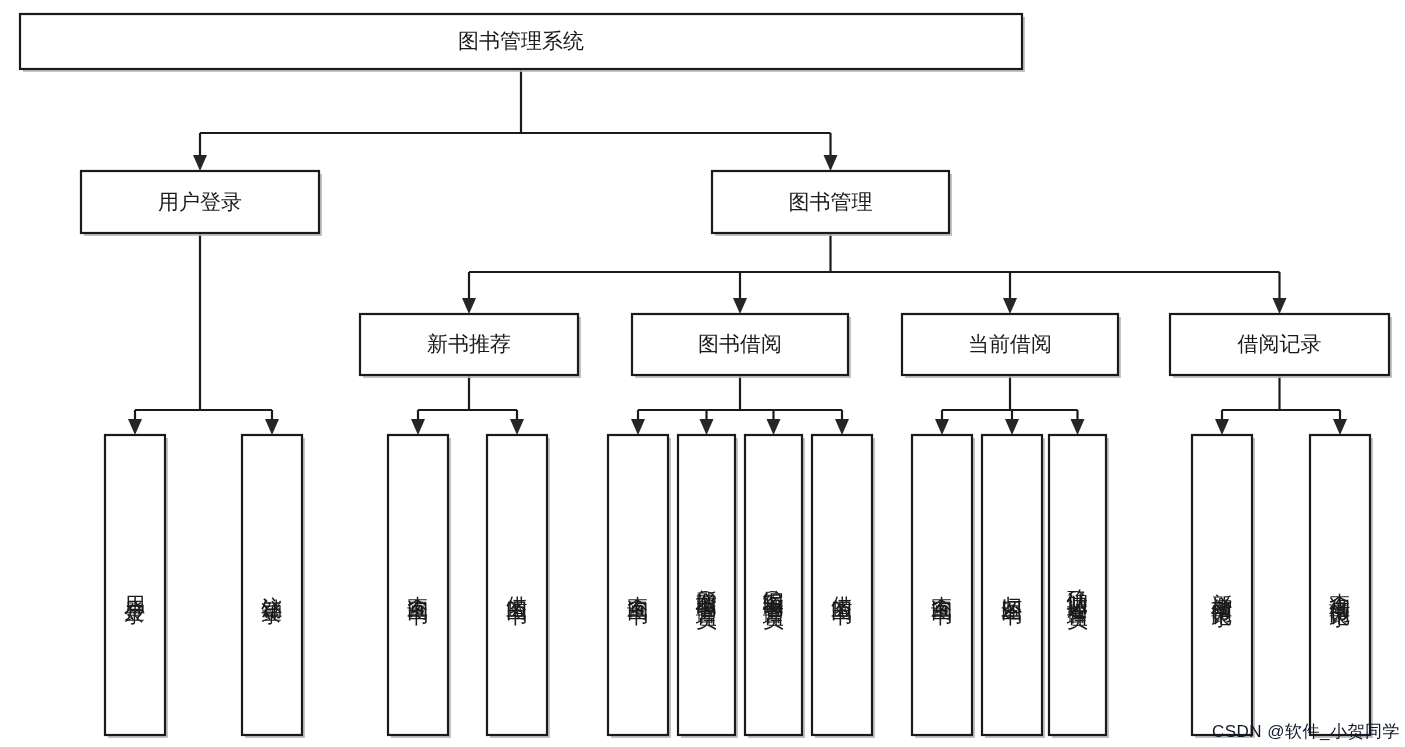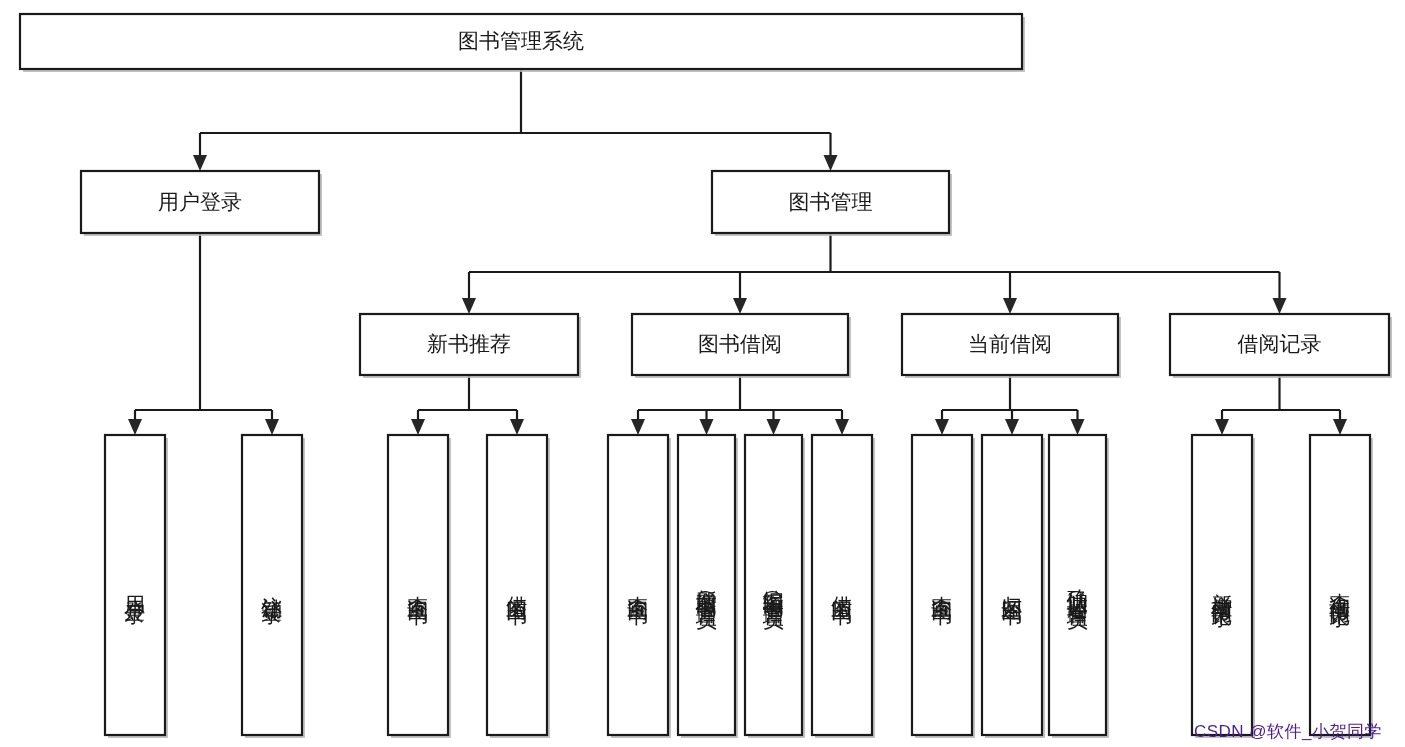--- a/index.html
+++ b/index.html
@@ -68,25 +68,25 @@
     letter-spacing: 3px;
     display: flex;
     align-items: center;
     justify-content: center;
     white-space: nowrap;
     pointer-events: none;
     user-select: none;
   }
   .watermark {
     position: absolute;
-    right: 23px;
+    right: 5px;
     bottom: 4px;
     font-family: "Liberation Sans", "DejaVu Sans", sans-serif;
     font-size: 17px;
-    color: #4c1d95;
+    color: #0f172a;
     letter-spacing: 0.5px;
     white-space: nowrap;
     user-select: none;
   }
 </style>
 </head>
 <body>
 
 <div id="diagram-root">
 

